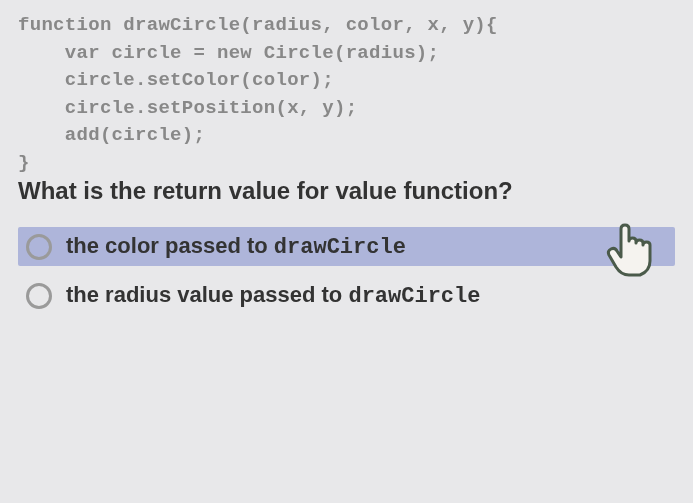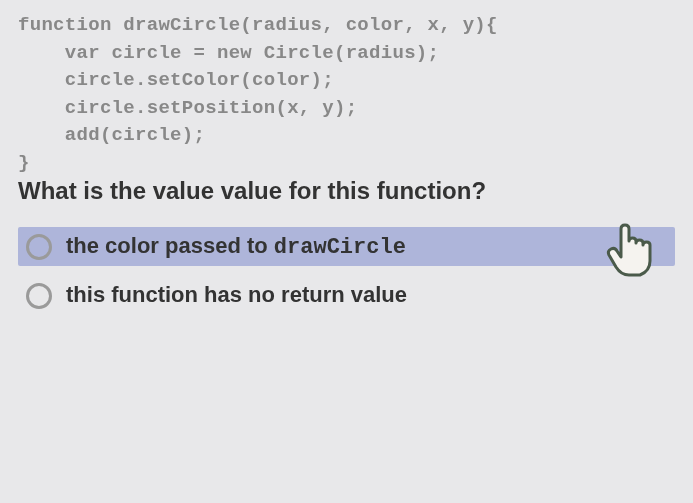--- a/index.html
+++ b/index.html
@@ -62,38 +62,38 @@
 </head>
 <body>
 
 <div class="code-block"><span>function drawCircle(radius, color, x, y){</span>
 <span>    var circle = new Circle(radius);</span>
 <span>    circle.setColor(color);</span>
 <span>    circle.setPosition(x, y);</span>
 <span>    add(circle);</span>
 <span>}</span></div>
 
-<div class="question">What is the value value for this function?</div>
+<div class="question">What is the return value for value function?</div>
 
 <div class="options">
 
   <div class="option-row hovered">
     <div class="radio"></div>
     <div class="option-label">
       <span>the color passed to </span><span class="mono">drawCircle</span><span></span>
     </div>
     <div class="pointer">
       <svg width="52" height="58" viewBox="0 0 52 58">
         <path d="M18 26 L18 8 Q18 4 22 4 Q26 4 26 8 L26 20 Q26 17 29.5 17 Q33 17 33 20 L33 22 Q33 19 36.5 19 Q40 19 40 22 L40 24 Q40 21 43.5 21 Q47 21 47 24 L47 40 Q47 50 37 54 L26 54 Q18 54 13 46 L6 34 Q4 30 8 28 Q12 26 14 30 L18 36 Z" fill="#f5f3ef" stroke="#4a5a4a" stroke-width="3" stroke-linejoin="round"></path>
       </svg>
     </div>
   </div>
 
-
   <div class="option-row">
     <div class="radio"></div>
     <div class="option-label">
-      <span>this function has no return value</span><span class="mono"></span><span></span>
+      <span>the radius value passed to </span><span class="mono">drawCircle</span><span></span>
     </div>
   </div>
+
 
 
 </div>
 
 </body></html>

